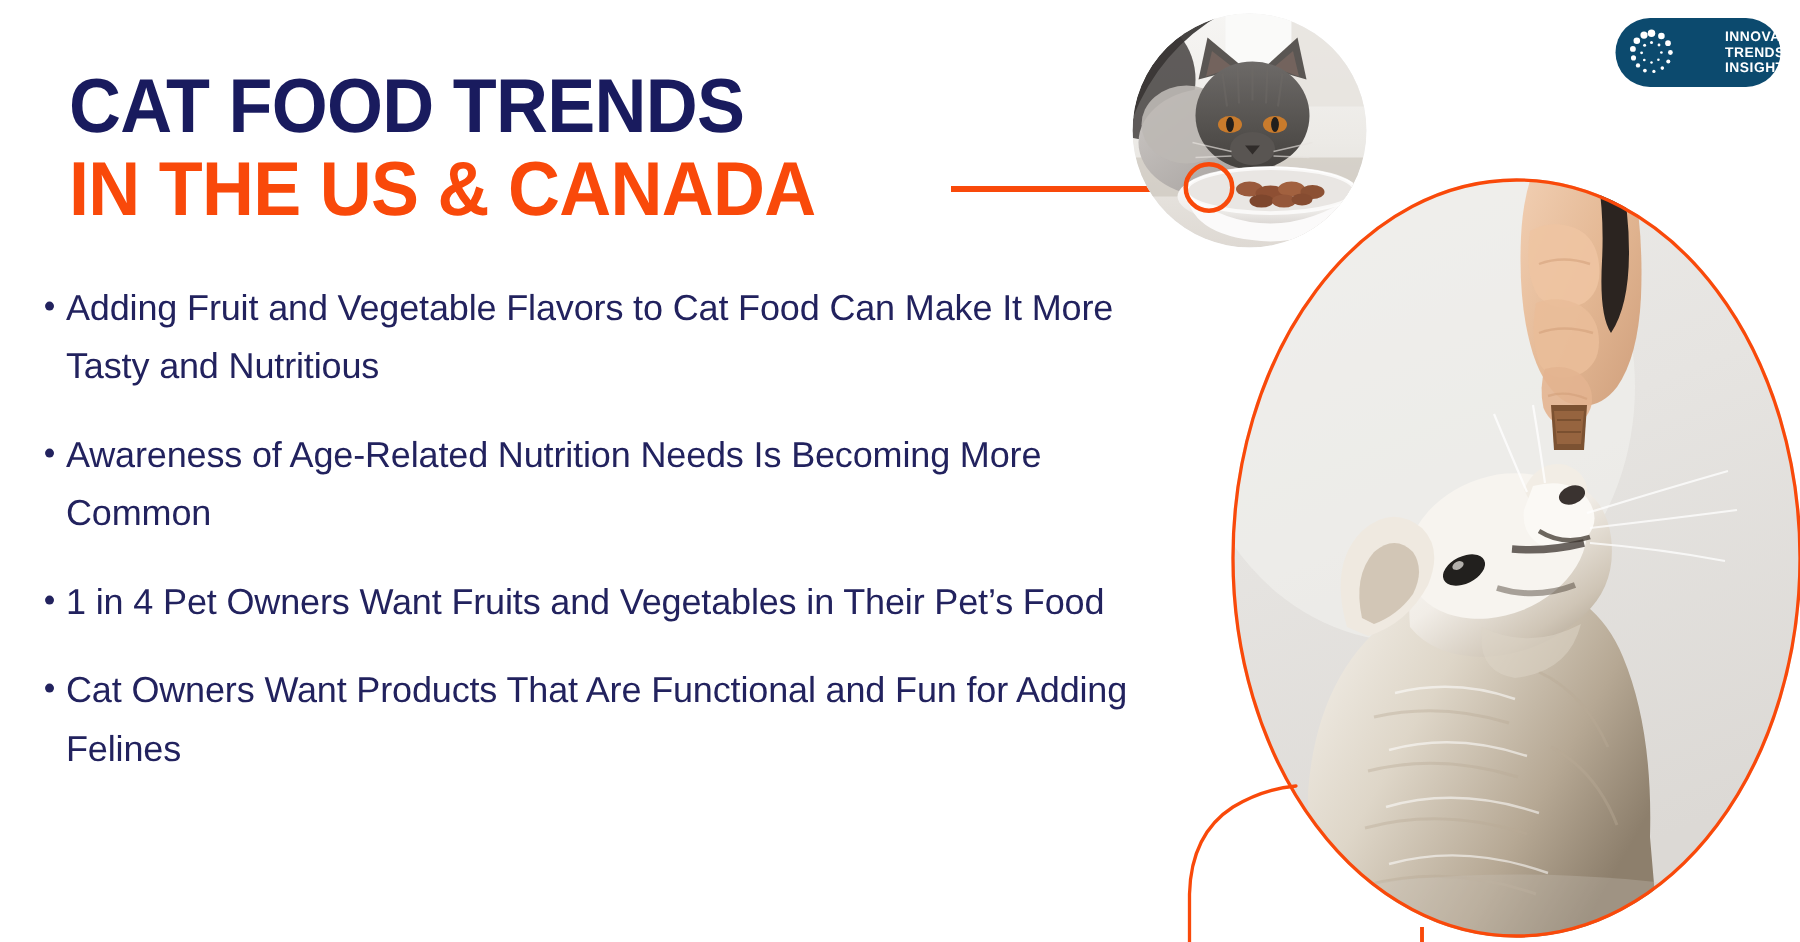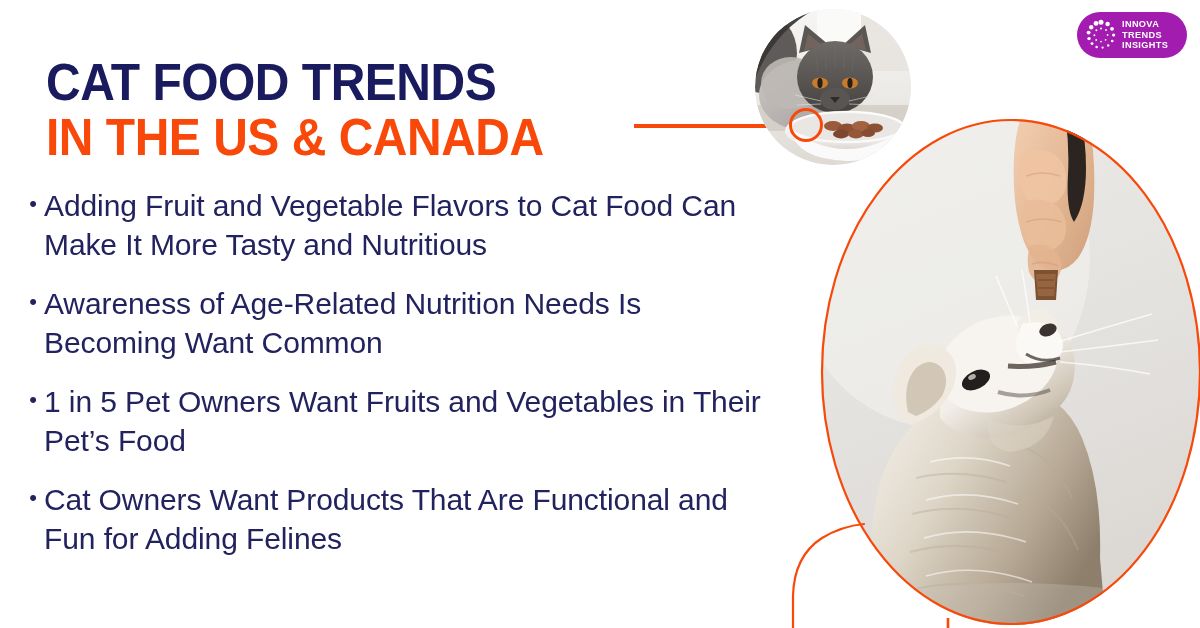--- a/index.html
+++ b/index.html
@@ -7,21 +7,21 @@
     width:1200px;height:628px;
     background:#ffffff;
     font-family:"Liberation Sans", sans-serif;
     overflow:hidden;
     position:relative;
   }
   .canvas{position:absolute;inset:0;width:1200px;height:628px;overflow:hidden;background:#fff;}
 
   
   .title-block{
-    position:absolute;left:46px;top:56px;width:640px;
+    position:absolute;left:46px;top:44px;width:640px;
     letter-spacing:-0.5px;
   }
   .title-line1{
     font-size:51px;line-height:54px;font-weight:700;
     color:#191b5e;letter-spacing:-0.5px;white-space:nowrap;
     font-stretch:condensed;
     transform:scaleX(0.94);transform-origin:left center;
   }
   .title-line2{
     font-size:51px;line-height:56px;font-weight:700;
@@ -35,21 +35,21 @@
     display:flex;align-items:flex-start;
     margin-bottom:20px;
   }
   .bullet:last-child{margin-bottom:0;}
   .bullet-dot{
     color:#22225e;font-size:22px;line-height:34px;
     width:22px;flex:0 0 22px;text-align:center;
     margin-top:1px;
   }
   .bullet-text{
-    color:#22225e;font-size:30px;line-height:39px;
+    color:#22225e;font-size:24px;line-height:39px;
     font-weight:400;letter-spacing:-0.1px;
     max-width:730px;
   }
 
   
   .small-photo{
     position:absolute;left:755px;top:9px;width:156px;height:156px;
     border-radius:50%;overflow:hidden;
     background:#efefef;
   }
@@ -62,22 +62,22 @@
     box-sizing:border-box;
   }
   .connector-line{
     position:absolute;left:634px;top:124px;width:172px;height:3.5px;
     background:#f9490a;
   }
 
   
   .logo{
     position:absolute;left:1077px;top:12px;width:110px;height:46px;
-    background:#a21caf;border-radius:23px;
-    display:flex;align-items:center;
+    background:#0c4a6e;border-radius:23px;
+    display:flex;align-items:center;gap:28px;
   }
   .logo-mark{
     width:32px;height:32px;margin-left:8px;flex:0 0 32px;position:relative;
   }
   .logo-mark svg{display:block;}
   .logo-text{
     margin-left:5px;color:#fff;font-size:9.2px;line-height:10.6px;
     font-weight:700;letter-spacing:0.35px;
   }
 
@@ -230,25 +230,25 @@
     </div>
   </div>
 
   <div class="bullets">
     <div class="bullet">
       <span class="bullet-dot">•</span>
       <span class="bullet-text">Adding Fruit and Vegetable Flavors to Cat Food Can Make It More Tasty and Nutritious</span>
     </div>
     <div class="bullet">
       <span class="bullet-dot">•</span>
-      <span class="bullet-text">Awareness of Age-Related Nutrition Needs Is Becoming Want Common</span>
+      <span class="bullet-text">Awareness of Age-Related Nutrition Needs Is Becoming More Common</span>
     </div>
     <div class="bullet">
       <span class="bullet-dot">•</span>
-      <span class="bullet-text">1 in 5 Pet Owners Want Fruits and Vegetables in Their Pet’s Food</span>
+      <span class="bullet-text">1 in 4 Pet Owners Want Fruits and Vegetables in Their Pet’s Food</span>
     </div>
     <div class="bullet">
       <span class="bullet-dot">•</span>
       <span class="bullet-text">Cat Owners Want Products That Are Functional and Fun for Adding Felines</span>
     </div>
   </div>
 
   <div class="big-photo">
     <svg width="382" height="510" viewBox="0 0 382 510" xmlns="http://www.w3.org/2000/svg" aria-hidden="true">
       <defs>

